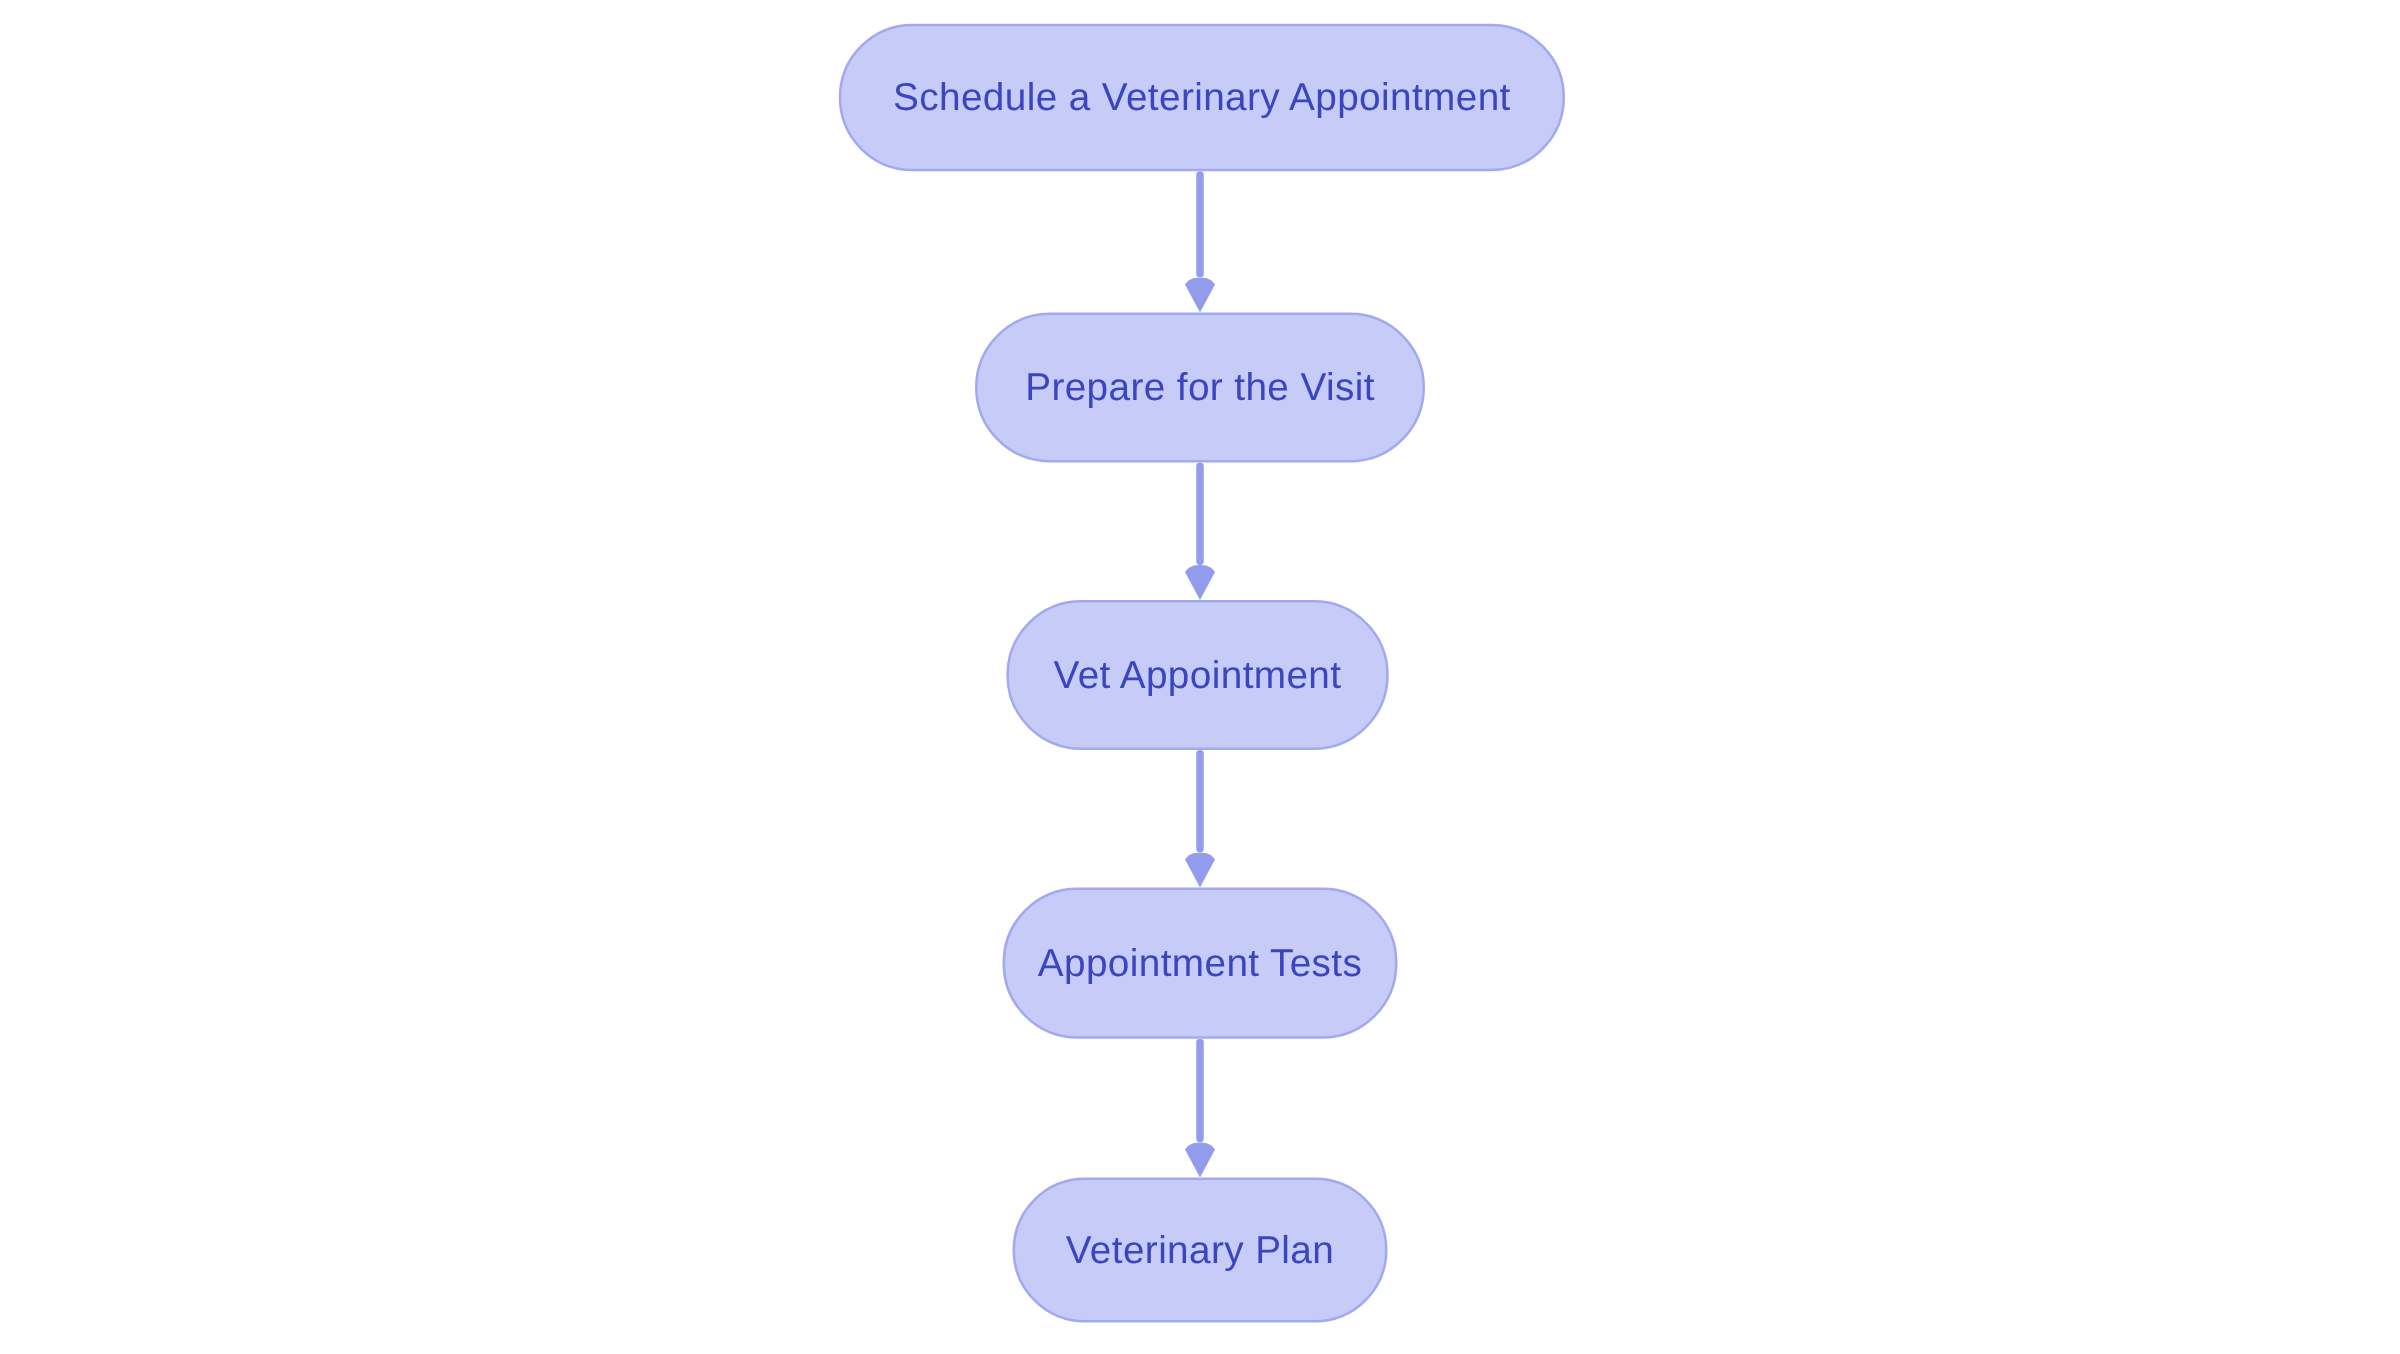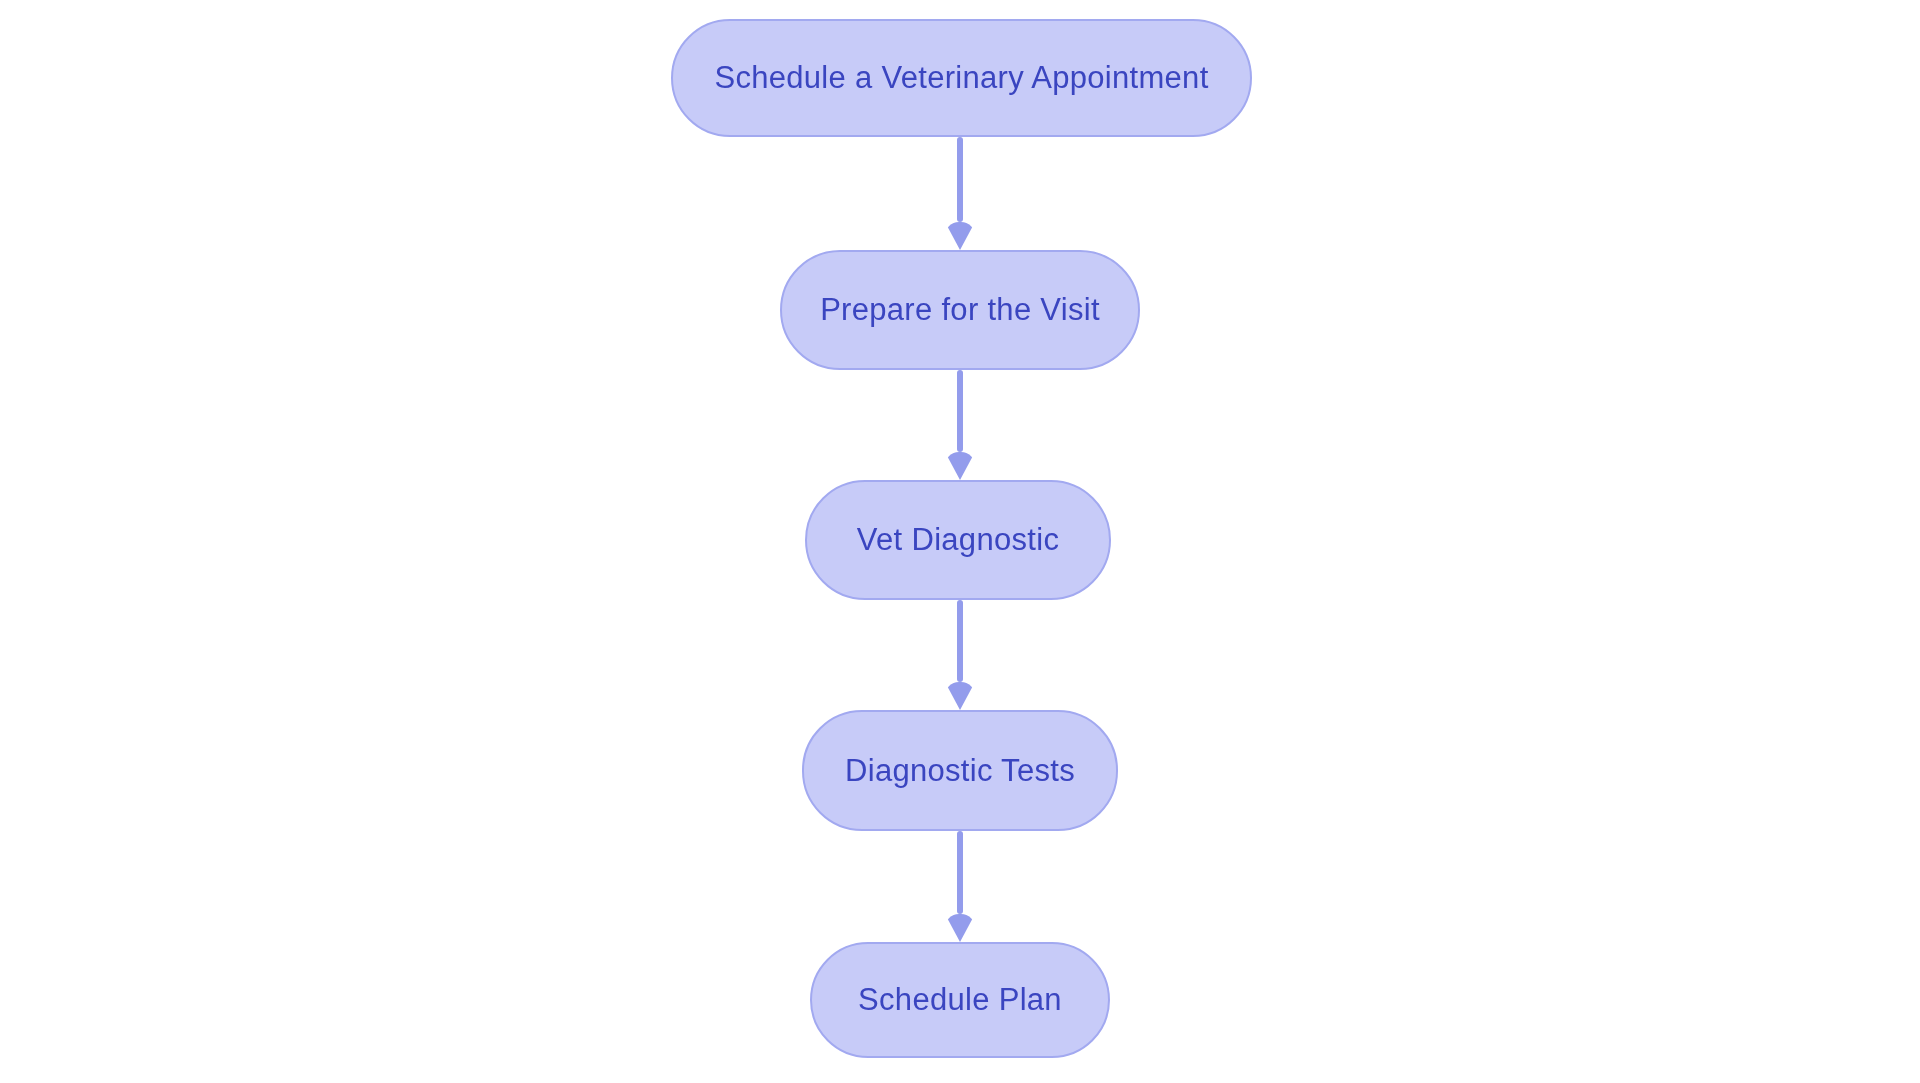--- a/index.html
+++ b/index.html
@@ -87,34 +87,34 @@
   <div class="flow-node node-2">
     <span class="node-label">Prepare for the Visit</span>
   </div>
 
   <div class="flow-arrow arrow-2">
     <div class="arrow-line"></div>
     <div class="arrow-head"></div>
   </div>
 
   <div class="flow-node node-3">
-    <span class="node-label">Vet Diagnostic</span>
+    <span class="node-label">Vet Appointment</span>
   </div>
 
   <div class="flow-arrow arrow-3">
     <div class="arrow-line"></div>
     <div class="arrow-head"></div>
   </div>
 
   <div class="flow-node node-4">
-    <span class="node-label">Diagnostic Tests</span>
+    <span class="node-label">Appointment Tests</span>
   </div>
 
   <div class="flow-arrow arrow-4">
     <div class="arrow-line"></div>
     <div class="arrow-head"></div>
   </div>
 
   <div class="flow-node node-5">
-    <span class="node-label">Schedule Plan</span>
+    <span class="node-label">Veterinary Plan</span>
   </div>
 
 </div>
 
 </body></html>

